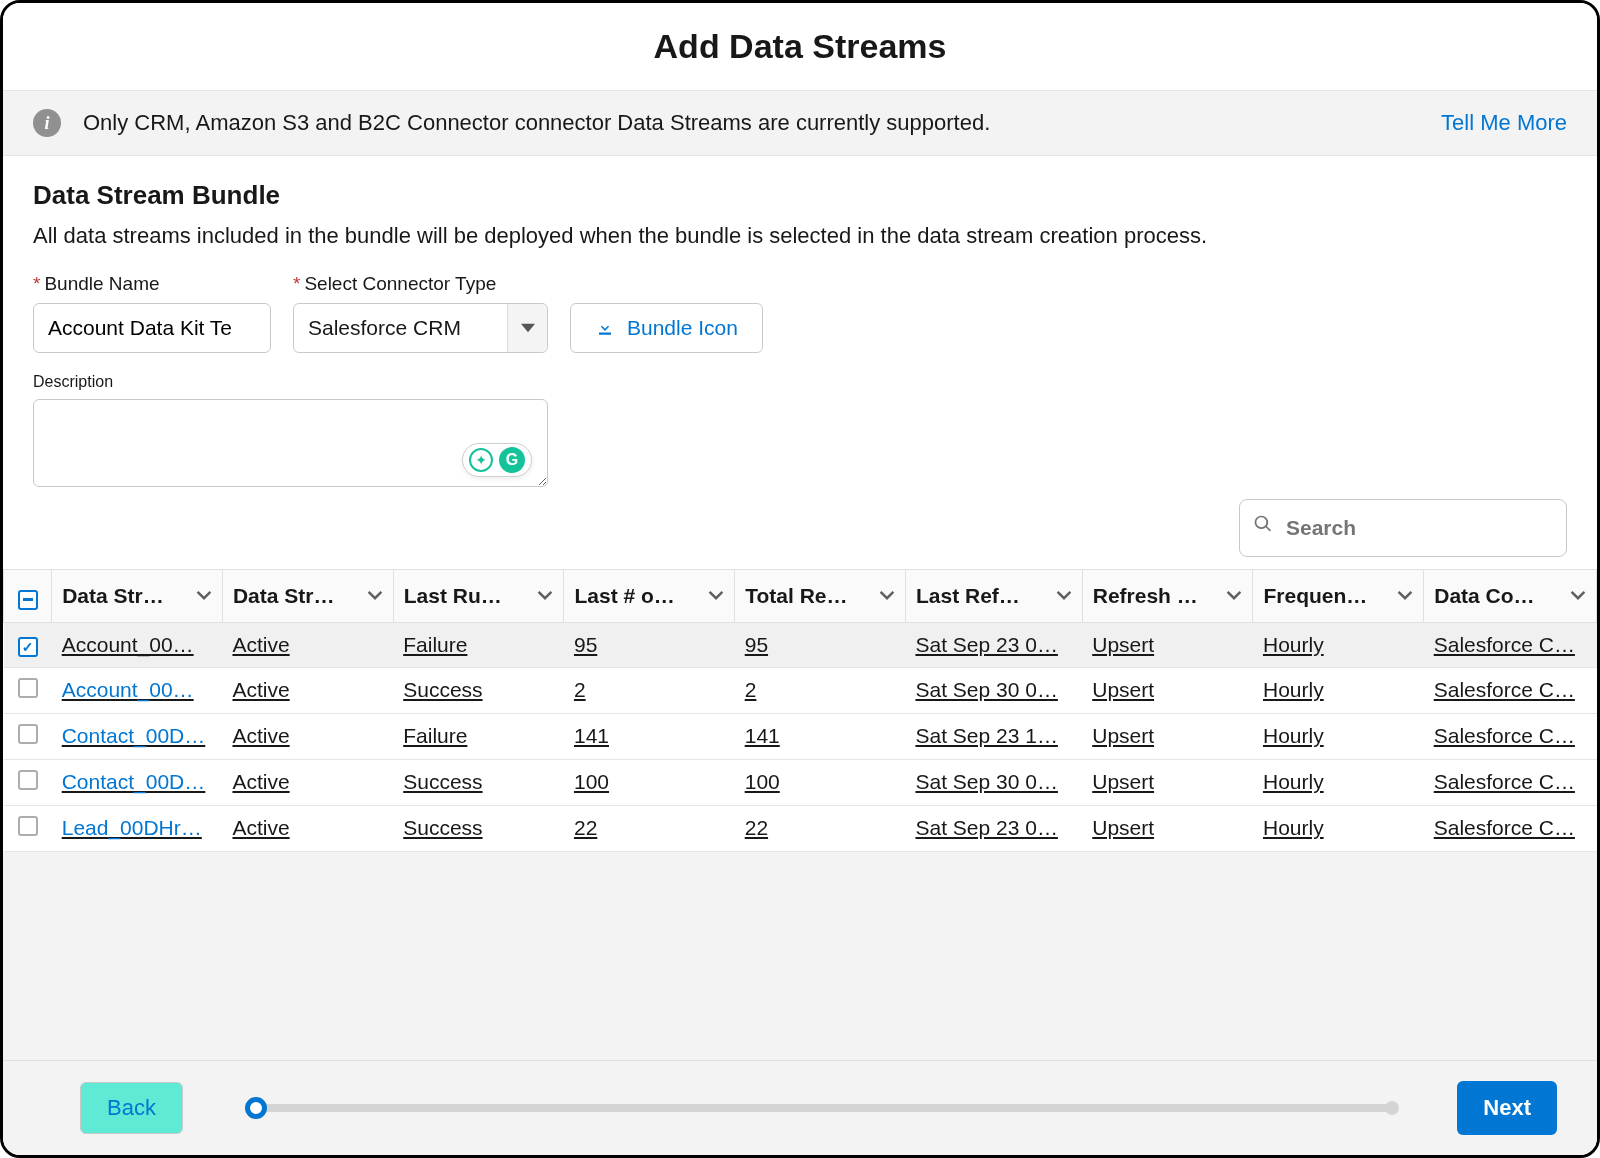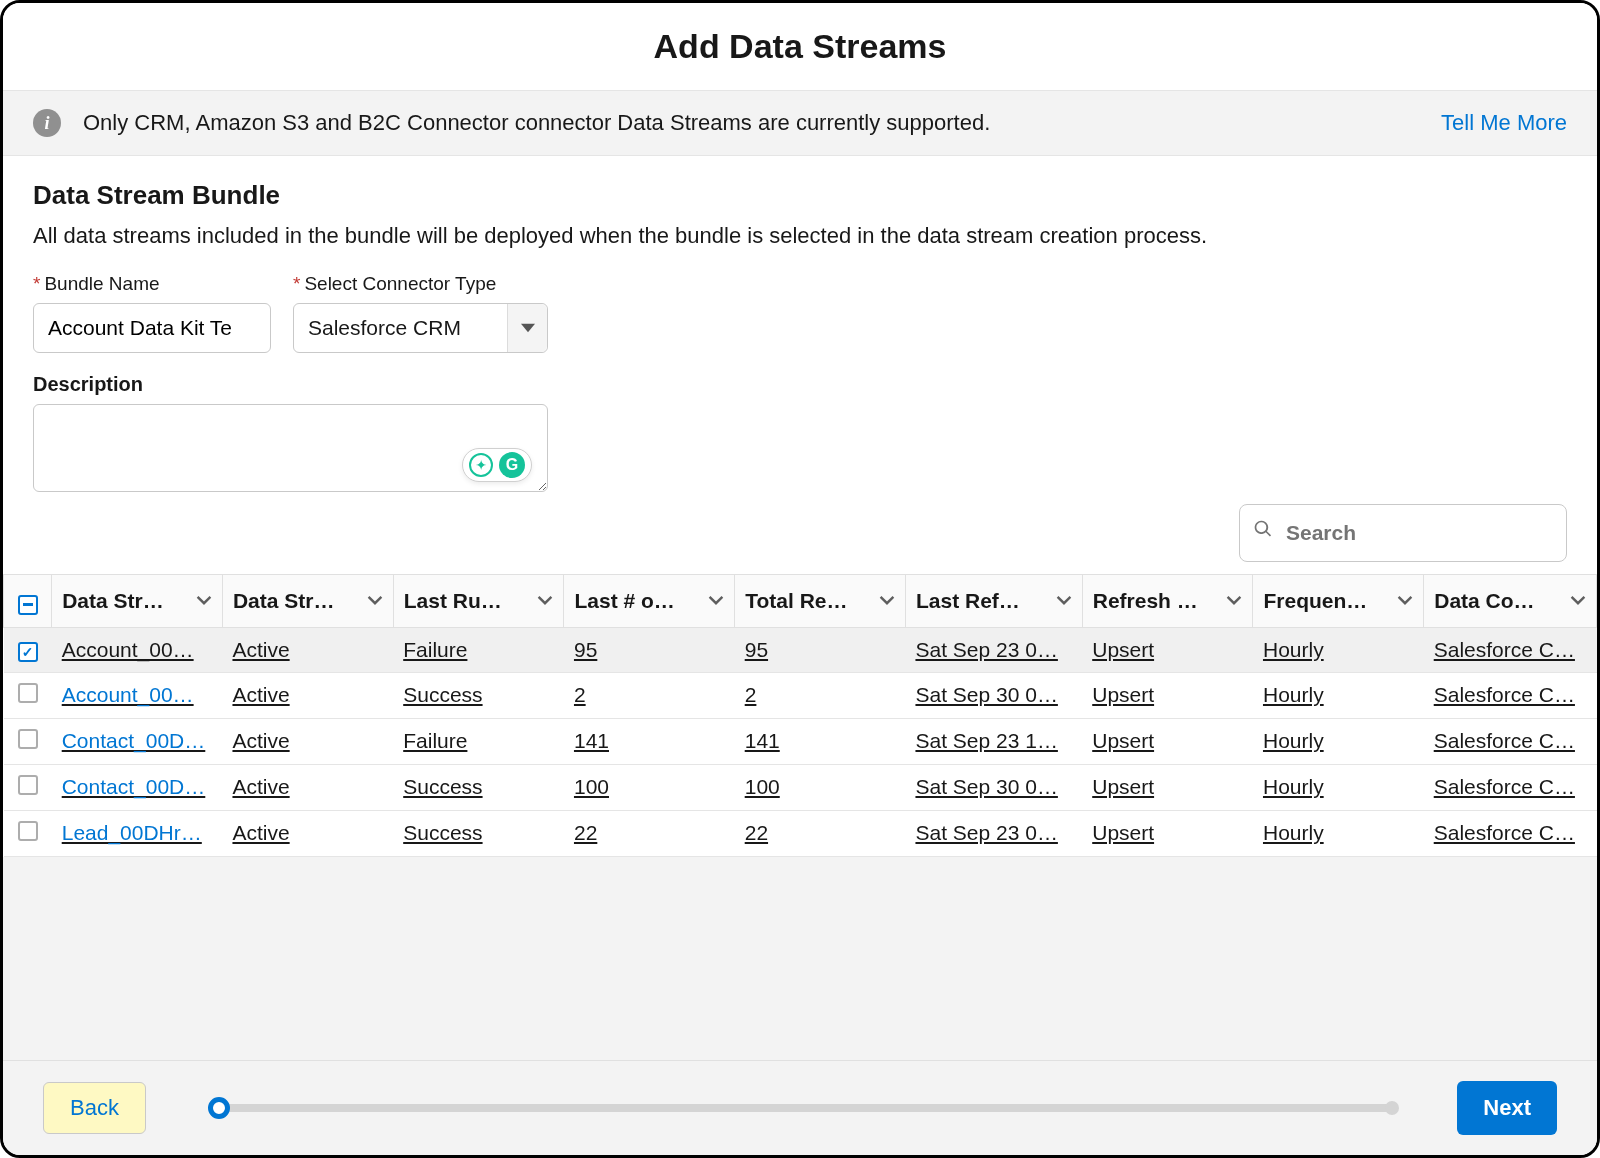--- a/index.html
+++ b/index.html
@@ -18,21 +18,21 @@
   .field { display: flex; flex-direction: column; }
   .field-label { font-size: 19px; margin-bottom: 8px; }
   .req-star { color: #c23934; margin-right: 4px; }
   .select-ct { position: relative; width: 255px; height: 50px; border: 1px solid #c9c9c9; border-radius: 6px; display: flex; align-items: center; padding: 0 14px; font-size: 21px; background: #fff; cursor: pointer; }
   .select-caret { position: absolute; right: 0; top: 0; width: 40px; height: 100%; background: #f4f4f4; border-left: 1px solid #dcdcdc; border-top-right-radius: 6px; border-bottom-right-radius: 6px; display: flex; align-items: center; justify-content: center; }
   .select-caret svg { width: 14px; height: 14px; fill: #555; }
   .text-input { width: 238px; height: 50px; border: 1px solid #c9c9c9; border-radius: 6px; padding: 0 14px; font-size: 21px; }
   .bundle-icon-btn { height: 50px; border: 1px solid #c9c9c9; border-radius: 6px; background: #fff; color: #0176d3; font-size: 21px; padding: 0 24px; display: flex; align-items: center; gap: 12px; cursor: pointer; }
   .bundle-icon-btn svg { width: 20px; height: 18px; fill: #0176d3; }
   .desc-block { margin-top: 20px; }
-  .desc-label { font-size: 20px; display: block; margin-bottom: 8px; font-weight: bold; }
+  .desc-label { font-size: 16px; display: block; margin-bottom: 8px; }
   .desc-wrap { position: relative; width: 515px; }
   .desc-ta { width: 515px; height: 88px; border: 1px solid #c9c9c9; border-radius: 6px; resize: both; padding: 10px; font-size: 18px; }
   .grammarly { position: absolute; right: 16px; bottom: 14px; background: #fff; border: 1px solid #d0d0d0; border-radius: 999px; padding: 3px 6px; display: flex; gap: 6px; align-items: center; box-shadow: 0 2px 5px rgba(0,0,0,0.08); }
   .g-dot1 { width: 24px; height: 24px; border-radius: 50%; border: 2px solid #15c39a; display: flex; align-items: center; justify-content: center; }
   .g-dot1 span { color: #15c39a; font-size: 14px; }
   .g-dot2 { width: 26px; height: 26px; border-radius: 50%; background: #15c39a; color: #fff; display: flex; align-items: center; justify-content: center; font-weight: 700; }
   .search-row { display: flex; justify-content: flex-end; padding: 0 30px 12px 30px; background: #fff; }
   .search-box { position: relative; width: 328px; }
   .search-box input { width: 100%; height: 58px; border: 1px solid #c9c9c9; border-radius: 8px; padding: 0 14px 0 46px; font-size: 21px; font-weight: bold; }
   .search-box svg { position: absolute; left: 14px; top: 15px; width: 20px; height: 20px; fill: #747474; }
@@ -57,21 +57,21 @@
   .col-2 { width: 170px; max-width: 170px; }
   .col-3 { width: 170px; max-width: 170px; }
   .col-4 { width: 170px; max-width: 170px; }
   .col-5 { width: 170px; max-width: 170px; }
   .col-6 { width: 176px; max-width: 176px; }
   .col-7 { width: 170px; max-width: 170px; }
   .col-8 { width: 170px; max-width: 170px; }
   .col-9 { width: 172px; max-width: 172px; }
   .table-fill { flex: 1; background: #f3f3f3; }
   .footer { background: #f3f3f3; border-top: 1px solid #e0e0e0; padding: 20px 40px; display: flex; align-items: center; gap: 24px; }
-  .back-btn { background: #fef9c3; border: 1px solid #c9c9c9; color: #0176d3; font-size: 22px; padding: 12px 26px; border-radius: 6px; cursor: pointer; }
+  .back-btn { background: #5eead4; border: 1px solid #c9c9c9; color: #0176d3; font-size: 22px; padding: 12px 26px; border-radius: 6px; cursor: pointer; margin-left: 37px; }
   .next-btn { background: #0176d3; border: none; color: #fff; font-size: 22px; padding: 14px 26px; border-radius: 6px; cursor: pointer; font-weight: 600; }
   .progress { flex: 1; display: flex; align-items: center; position: relative; margin: 0 40px; }
   .progress-track { height: 8px; background: #d4d4d4; border-radius: 4px; flex: 1; }
   .progress-start { position: absolute; left: -2px; width: 22px; height: 22px; border-radius: 50%; border: 5px solid #0176d3; background: #fff; }
   .progress-end { position: absolute; right: -6px; width: 14px; height: 14px; border-radius: 50%; background: #d4d4d4; }
   tbody td:first-child { text-align: center; }
 </style>
 </head>
 <body>
 
@@ -101,20 +101,26 @@
         <label class="field-label"><span class="req-star">*</span><span>Select Connector Type</span></label>
         <div class="select-ct">
           <span>Salesforce CRM</span>
           <div class="select-caret">
             <svg viewBox="0 0 10 10">
                 <path d="M0 2 L5 8 L10 2 Z"></path>
               </svg>
           </div>
         </div>
       </div>
+      <button class="bundle-icon-btn">
+        <svg viewBox="0 0 24 24">
+            <path d="M12 3v10l-4-4-1.4 1.4L12 16l5.4-5.6L16 9l-4 4V3h0zM4 18h16v3H4z"></path>
+          </svg>
+        <span>Bundle Icon</span>
+      </button>
     </div>
 
     <div class="desc-block">
       <label class="desc-label">Description</label>
       <div class="desc-wrap">
         <textarea class="desc-ta" style=""></textarea>
         <div class="grammarly">
           <div class="g-dot1">
               <span>✦</span>
             </div>

